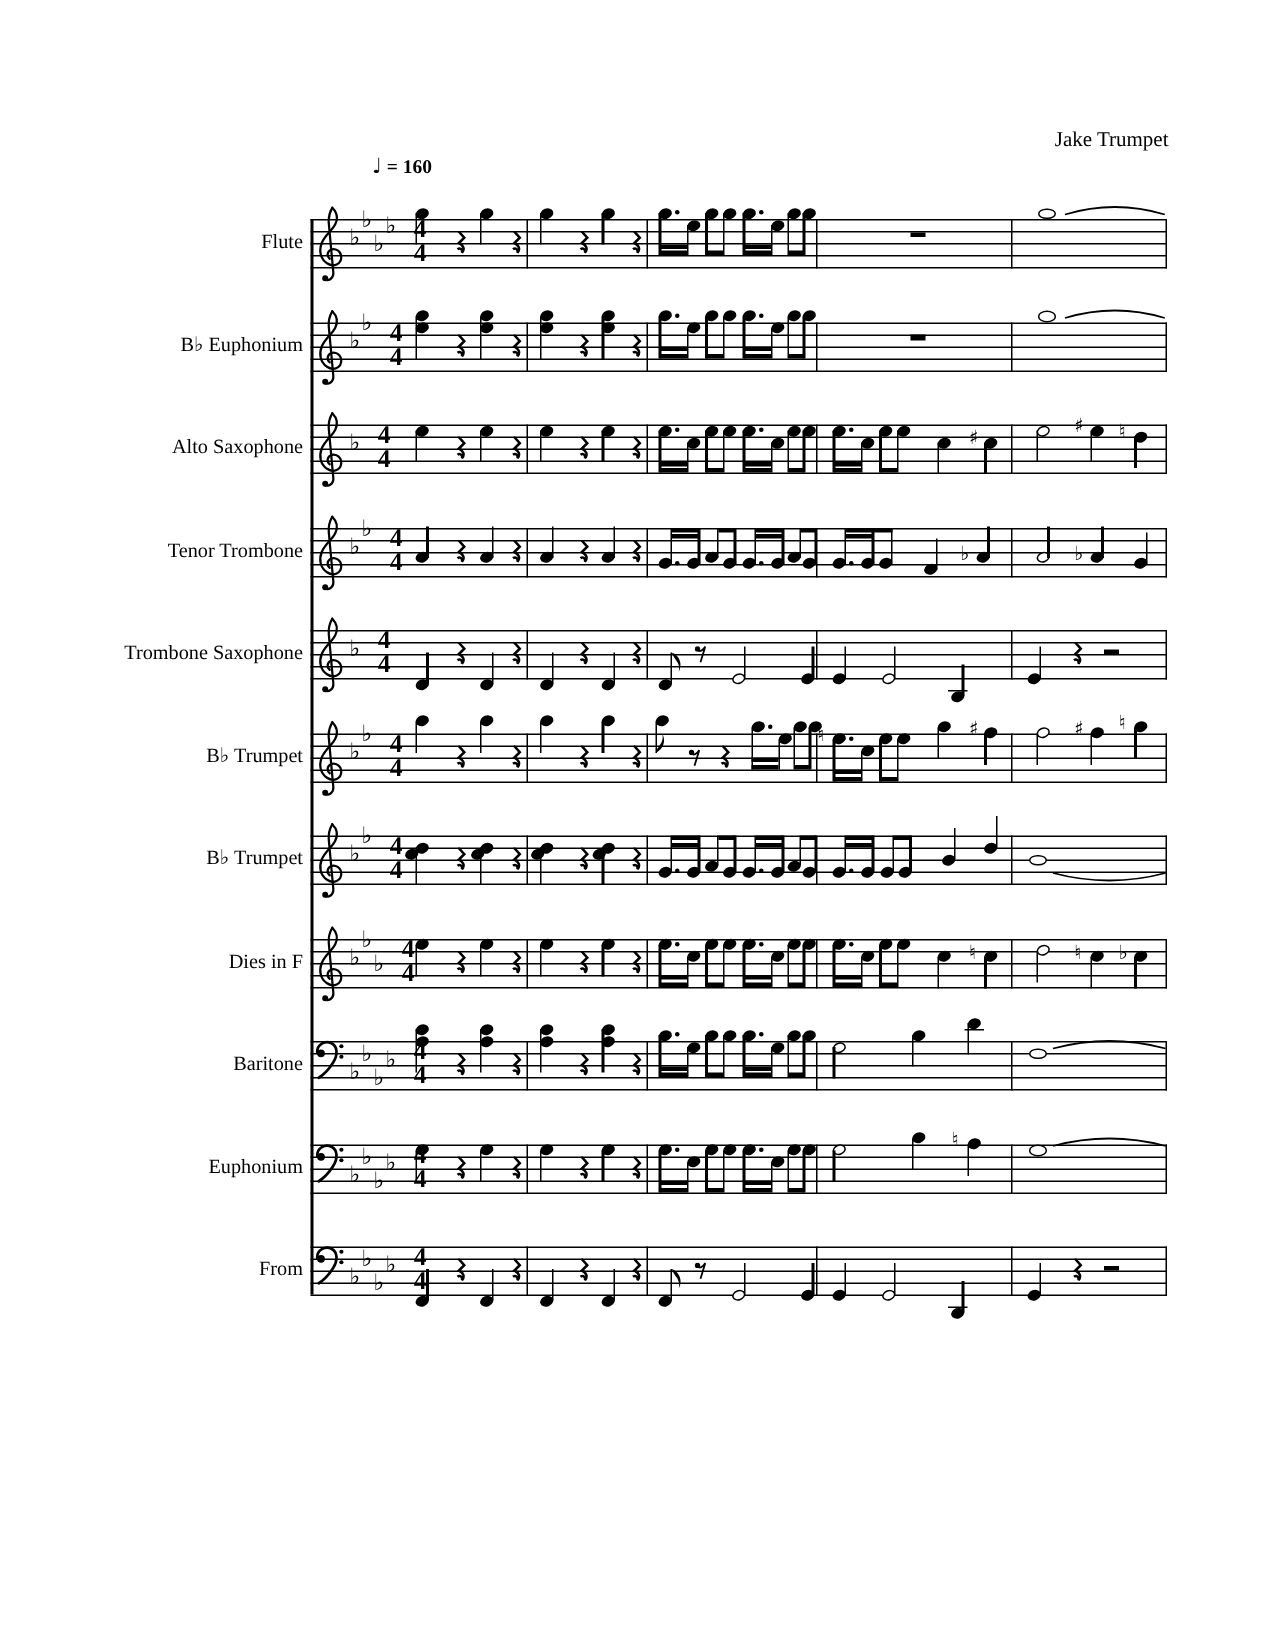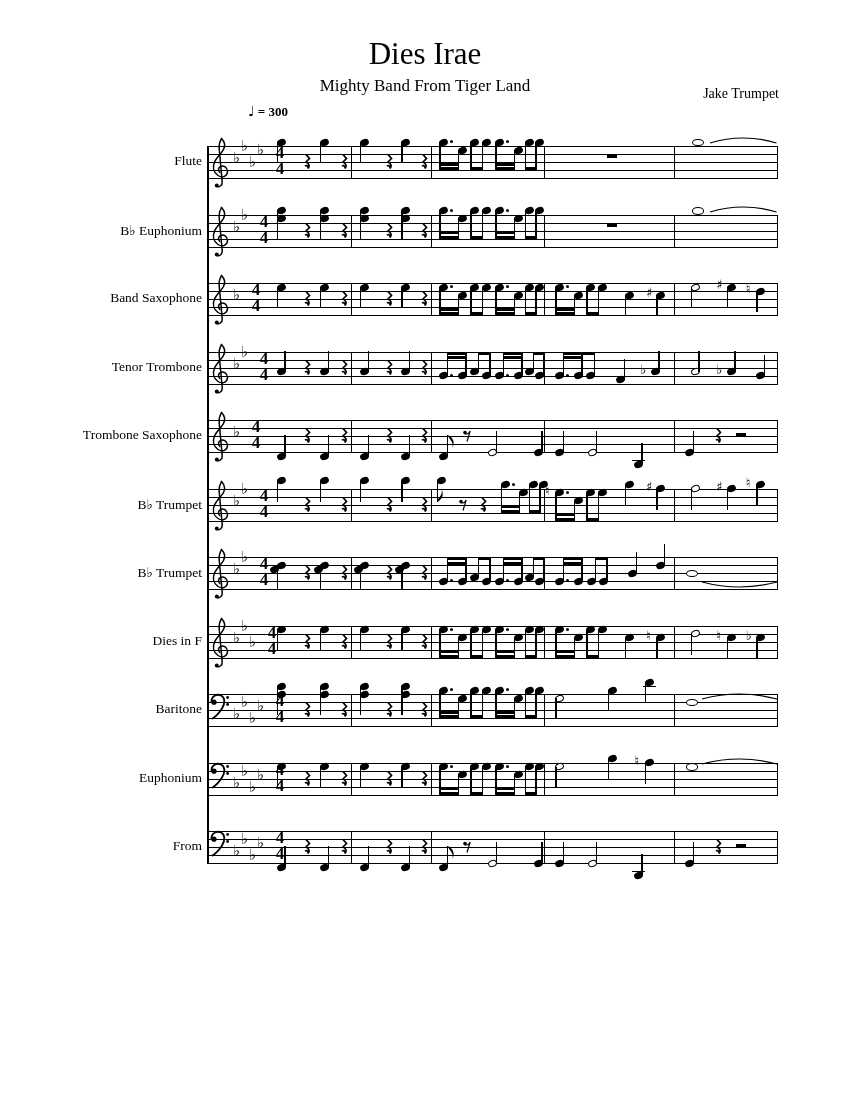--- a/index.html
+++ b/index.html
@@ -31,24 +31,22 @@
   .tsig{position:absolute;width:14px;text-align:center;font-weight:bold;font-size:17px;
         line-height:16px;font-family:"Liberation Serif",serif;}
   .ledg{position:absolute;width:13px;height:1px;background:#000;}
   .rest-blk{position:absolute;background:#000;}
   .gl{position:absolute;line-height:0;}
 </style>
 </head>
 <body>
 
 <div class="page">
-  <div class="title">Dies Irae</div>
-  <div class="subtitle">Mighty Band From Tiger Land</div>
   <div class="composer">Jake Trumpet</div>
-  <div class="tempo"><span class="tglyph">♩</span> <span>= 300</span></div>
+  <div class="tempo"><span class="tglyph">♩</span> <span>= 160</span></div>
   <div class="system" id="system">
     <div class="sysbar"></div>
   <div class="staff-row" style="top: 0px;">
         <div class="inst-label">Flute</div>
         <div class="sline" style="top: 0px;"></div>
         <div class="sline" style="top: 8px;"></div>
         <div class="sline" style="top: 16px;"></div>
         <div class="sline" style="top: 24px;"></div>
         <div class="sline" style="top: 32px;"></div>
         <div class="bar" style="left: 144.034px;"></div>
@@ -186,21 +184,21 @@
         <div class="nh" style="left: 328.393px; top: -7.5px;"></div>
         <div class="stem" style="left: 328.393px; top: -4px; height: 28px;"></div>
         <div class="beamr" style="left: 318.618px; top: 21px; width: 10.278px; height: 3px;"></div>
         <div class="rest-blk" style="left: 400.41px; top: 8.5px; width: 10px; height: 3.5px;"></div>
         <div class="nh whole" style="left: 485.06px; top: -7.5px;"></div>
         <div class="gl" style="left: 502.48px; top: -12px;"><svg width="68.52" height="12" viewBox="0 0 68.52 12">
             <path d="M1 9 Q 34.26 -1 67.52 9" fill="none" stroke="#000" stroke-width="1.2"></path>
           </svg></div>
       </div>
       <div class="staff-row" style="top: 137px;">
-        <div class="inst-label">Band Saxophone</div>
+        <div class="inst-label">Alto Saxophone</div>
         <div class="sline" style="top: 0px;"></div>
         <div class="sline" style="top: 8px;"></div>
         <div class="sline" style="top: 16px;"></div>
         <div class="sline" style="top: 24px;"></div>
         <div class="sline" style="top: 32px;"></div>
         <div class="bar" style="left: 144.034px;"></div>
         <div class="bar" style="left: 223.974px;"></div>
         <div class="bar" style="left: 337.032px;"></div>
         <div class="bar" style="left: 467.22px;"></div>
         <div class="bar" style="left: 570px;"></div>

